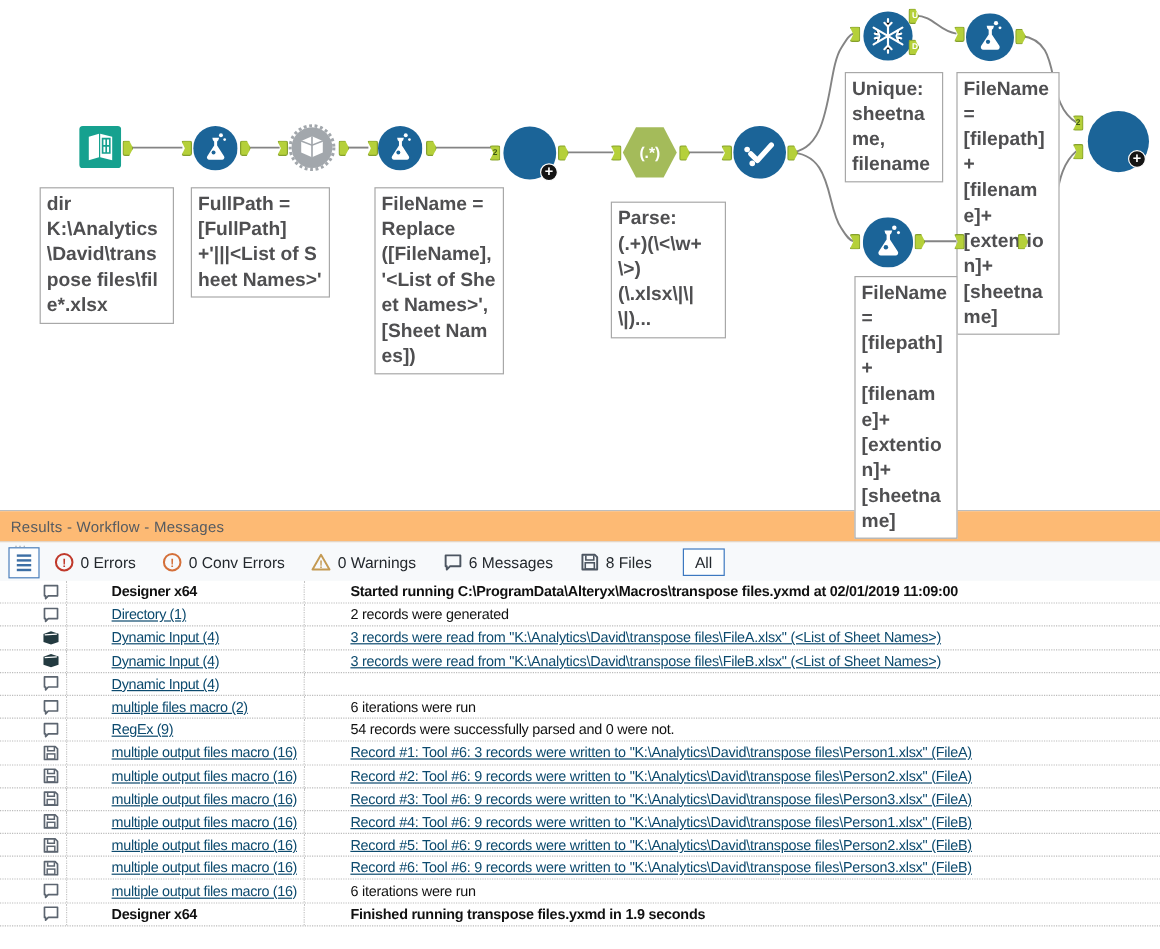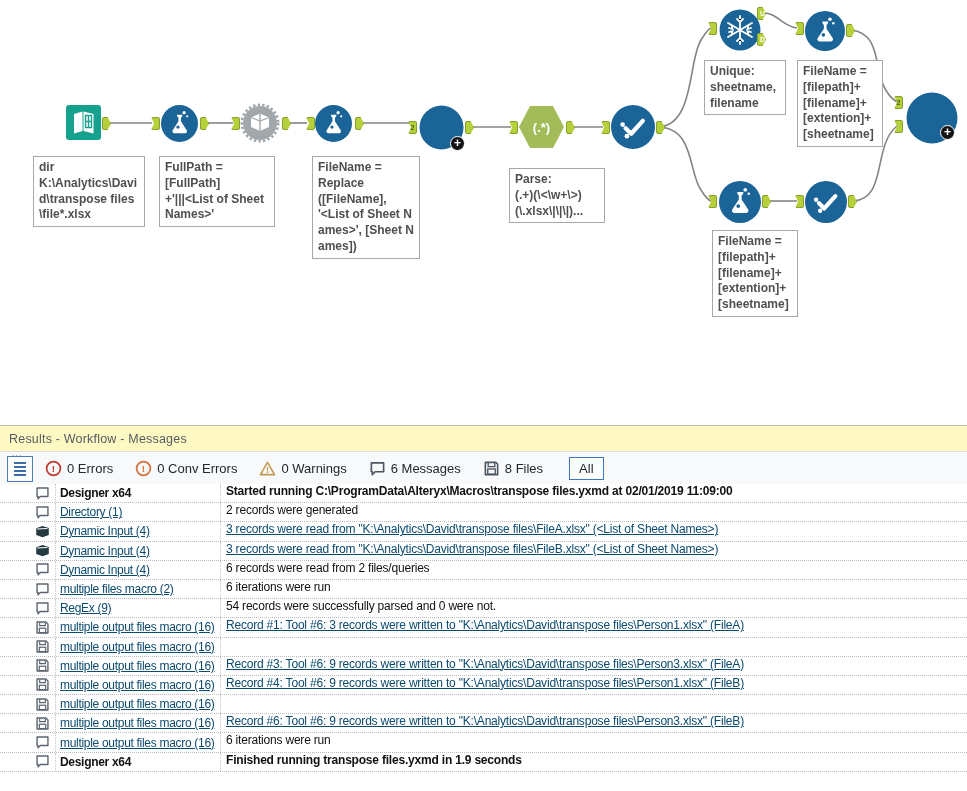--- a/index.html
+++ b/index.html
@@ -7,40 +7,40 @@
   
   #canvas{position:absolute;left:0;top:0;width:967px;height:425px;background:#fff;}
   #wires{position:absolute;left:0;top:0;width:967px;height:425px;}
   .tool{position:absolute;}
   .anchor{position:absolute;width:9px;height:13px;background:#b5d03a;border:1px solid #85a02c;border-radius:2px;
           font-size:7px;font-weight:bold;color:#fff;display:flex;align-items:center;justify-content:center;box-sizing:border-box;z-index:3;}
   .anchor.out{clip-path:polygon(0 0,62% 0,100% 50%,62% 100%,0 100%);}
   .anchor.in{clip-path:polygon(0 0,100% 0,100% 100%,0 100%,34% 50%);}
   .anchor .alabel{transform:translateX(1px);}
   .anchor .dlabel{color:#3f5a10;}
-  .annot{position:absolute;background:#fff;border:1px solid #a8a8a8;padding:3px 5px;font-size:12px;font-weight:bold;
+  .annot{position:absolute;background:#fff;border:1px solid #a8a8a8;padding:3px 5px;font-size:16px;font-weight:bold;
          color:#4f4f51;line-height:1.32;white-space:pre-line;word-break:break-all;z-index:2;}
   .badge{position:absolute;width:15px;height:15px;border-radius:50%;background:#141414;border:1.5px solid #fff;
          color:#fff;font-size:12px;line-height:12px;font-weight:bold;text-align:center;z-index:4;box-sizing:border-box;}
   
   #results{position:absolute;left:0;top:425px;width:967px;height:366px;border-top:1px solid #bdbdbd;background:#fff;}
-  #res-header{height:25px;background:#fef9c3;border-bottom:1px solid #dcdcdc;display:flex;align-items:center;
+  #res-header{height:25px;background:#fdba74;border-bottom:1px solid #dcdcdc;display:flex;align-items:center;
               padding-left:9px;font-size:12.5px;color:#565b61;letter-spacing:.2px;}
   #res-toolbar{height:33px;background:#f7f9fb;display:flex;align-items:center;position:relative;}
   .tb-item{display:flex;align-items:center;gap:5px;margin-right:22px;font-size:13px;color:#23282d;}
   .tb-item svg{width:17px;height:17px;display:block;}
   #list-btn{width:24px;height:24px;border:1px solid #4a7ebb;background:#fdfdfe;margin:0 12px 0 7px;display:flex;
             flex-direction:column;align-items:center;justify-content:center;gap:2px;}
   #list-btn i{display:block;width:12px;height:2px;background:#3c6ea5;}
   #overflow-dots{position:absolute;left:12px;top:-4px;font-size:9px;color:#9aa0a8;letter-spacing:1px;}
   #all-btn{border:1px solid #3c78c0;background:#fdfefe;font-size:13px;color:#23282d;padding:3px 9px;margin-left:4px;}
   #res-table{position:absolute;left:0;top:58px;right:0;bottom:0;overflow:hidden;background:#fff;display:flex;flex-direction:column;}
   .gutter{position:absolute;left:0;top:58px;bottom:0;width:28px;background:#eef2f8;border-right:1px dotted #b9c2cc;}
-  .rrow{height:19.2px;box-sizing:border-box;display:flex;border-bottom:1px dotted #bcbcbc;
-        font-size:12px;color:#111;flex:0 0 19.2px;}
+  .rrow{height:19.2px;box-sizing:border-box;display:flex;align-items:center;border-bottom:1px dotted #bcbcbc;
+        font-size:12px;color:#111;flex:0 0 19.2px;gap:33px;}
   .c-ic{width:26px;margin-left:29px;display:flex;align-items:center;justify-content:center;border-right:1px dotted #c4c4c4;height:100%;}
   .c-ic svg{width:15px;height:15px;display:block;}
   .c-tool{width:160px;padding-left:4px;border-right:1px dotted #c4c4c4;height:100%;display:flex;align-items:center;
           white-space:nowrap;overflow:hidden;letter-spacing:-.3px;}
   .c-msg{flex:1;padding-left:5px;white-space:nowrap;overflow:hidden;letter-spacing:-.2px;}
   .lnk{color:#0c4a6e;text-decoration:underline;}
   .b{font-weight:bold;}
 </style>
 </head>
 <body>
@@ -331,21 +331,20 @@
     <span class="c-msg lnk">3 records were read from "K:\Analytics\David\transpose files\FileB.xlsx" (&lt;List of Sheet Names&gt;)</span>
   </div>
 
   <div class="rrow">
     <span class="c-ic">
           <svg viewBox="0 0 16 16">
             <path d="M2.2 2.2h11.6v9h-8.2l-2.4 2.5v-2.5H2.2z" fill="none" stroke="#5c6570" stroke-width="1.5" stroke-linejoin="round"></path>
           </svg>
         </span>
     <span class="c-tool lnk">Dynamic Input (4)</span>
-    <span class="c-msg">6 records were read from 2 files/queries</span>
   </div>
 
   <div class="rrow">
     <span class="c-ic">
           <svg viewBox="0 0 16 16">
             <path d="M2.2 2.2h11.6v9h-8.2l-2.4 2.5v-2.5H2.2z" fill="none" stroke="#5c6570" stroke-width="1.5" stroke-linejoin="round"></path>
           </svg>
         </span>
     <span class="c-tool lnk">multiple files macro (2)</span>
     <span class="c-msg">6 iterations were run</span>
@@ -376,20 +375,21 @@
 
   <div class="rrow">
     <span class="c-ic">
           <svg viewBox="0 0 16 16">
             <path d="M2.2 2.2h9.5l2.1 2.1v9.5H2.2z" fill="none" stroke="#5c6570" stroke-width="1.5" stroke-linejoin="round"></path>
             <path d="M5 2.6v3.4h6V2.6" fill="none" stroke="#5c6570" stroke-width="1.3"></path>
             <rect x="4.6" y="8.8" width="6.8" height="4.6" fill="none" stroke="#5c6570" stroke-width="1.3"></rect>
           </svg>
         </span>
     <span class="c-tool lnk">multiple output files macro (16)</span>
+    <span class="c-msg lnk">Record #2: Tool #6: 9 records were written to "K:\Analytics\David\transpose files\Person2.xlsx" (FileA)</span>
   </div>
 
   <div class="rrow">
     <span class="c-ic">
           <svg viewBox="0 0 16 16">
             <path d="M2.2 2.2h9.5l2.1 2.1v9.5H2.2z" fill="none" stroke="#5c6570" stroke-width="1.5" stroke-linejoin="round"></path>
             <path d="M5 2.6v3.4h6V2.6" fill="none" stroke="#5c6570" stroke-width="1.3"></path>
             <rect x="4.6" y="8.8" width="6.8" height="4.6" fill="none" stroke="#5c6570" stroke-width="1.3"></rect>
           </svg>
         </span>
@@ -411,20 +411,21 @@
 
   <div class="rrow">
     <span class="c-ic">
           <svg viewBox="0 0 16 16">
             <path d="M2.2 2.2h9.5l2.1 2.1v9.5H2.2z" fill="none" stroke="#5c6570" stroke-width="1.5" stroke-linejoin="round"></path>
             <path d="M5 2.6v3.4h6V2.6" fill="none" stroke="#5c6570" stroke-width="1.3"></path>
             <rect x="4.6" y="8.8" width="6.8" height="4.6" fill="none" stroke="#5c6570" stroke-width="1.3"></rect>
           </svg>
         </span>
     <span class="c-tool lnk">multiple output files macro (16)</span>
+    <span class="c-msg lnk">Record #5: Tool #6: 9 records were written to "K:\Analytics\David\transpose files\Person2.xlsx" (FileB)</span>
   </div>
 
   <div class="rrow">
     <span class="c-ic">
           <svg viewBox="0 0 16 16">
             <path d="M2.2 2.2h9.5l2.1 2.1v9.5H2.2z" fill="none" stroke="#5c6570" stroke-width="1.5" stroke-linejoin="round"></path>
             <path d="M5 2.6v3.4h6V2.6" fill="none" stroke="#5c6570" stroke-width="1.3"></path>
             <rect x="4.6" y="8.8" width="6.8" height="4.6" fill="none" stroke="#5c6570" stroke-width="1.3"></rect>
           </svg>
         </span>

